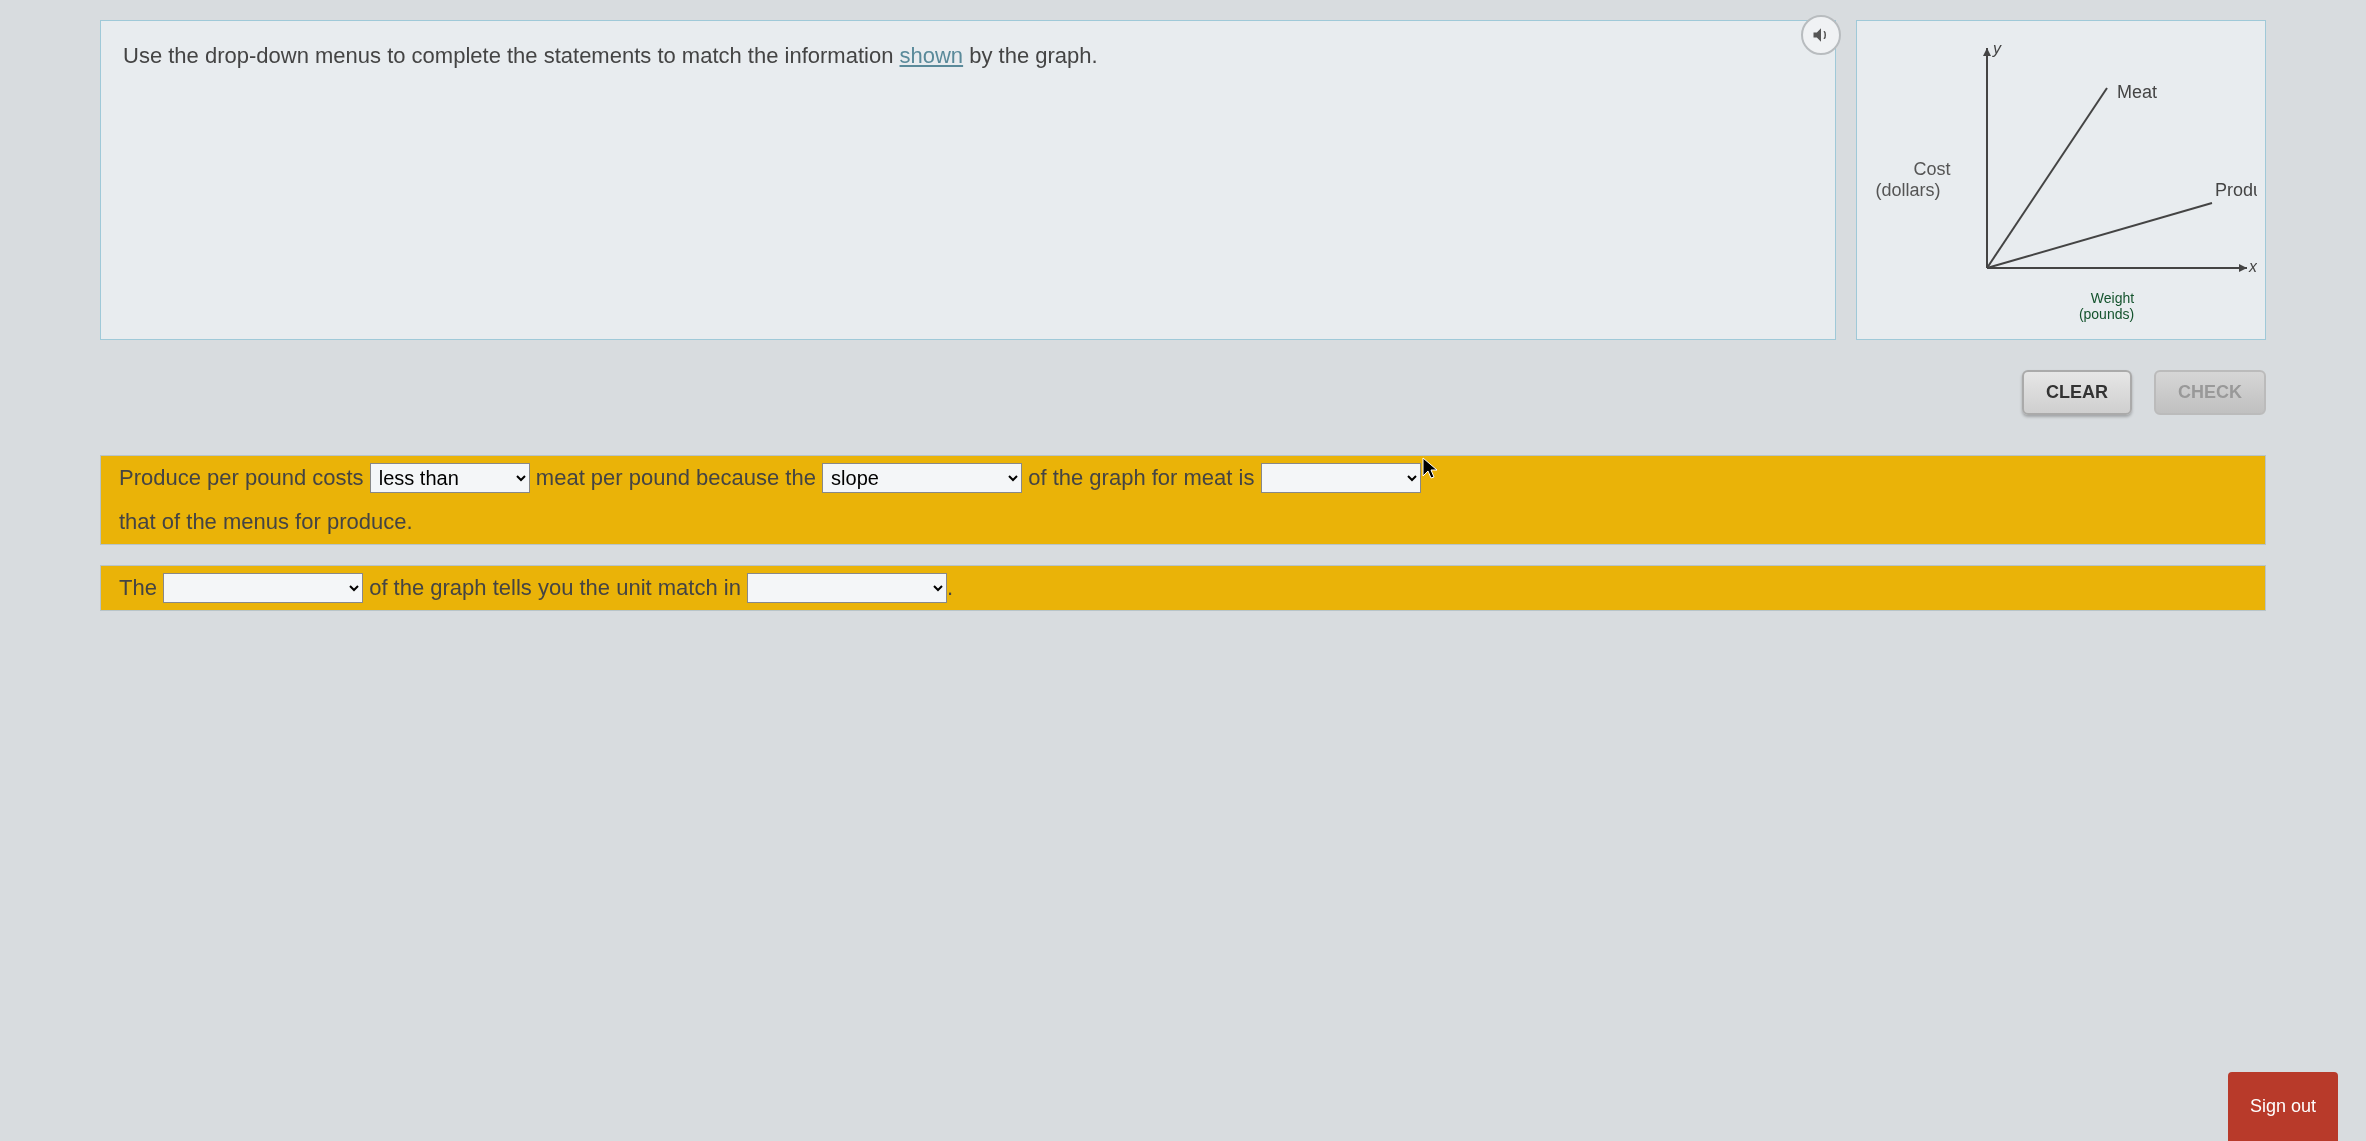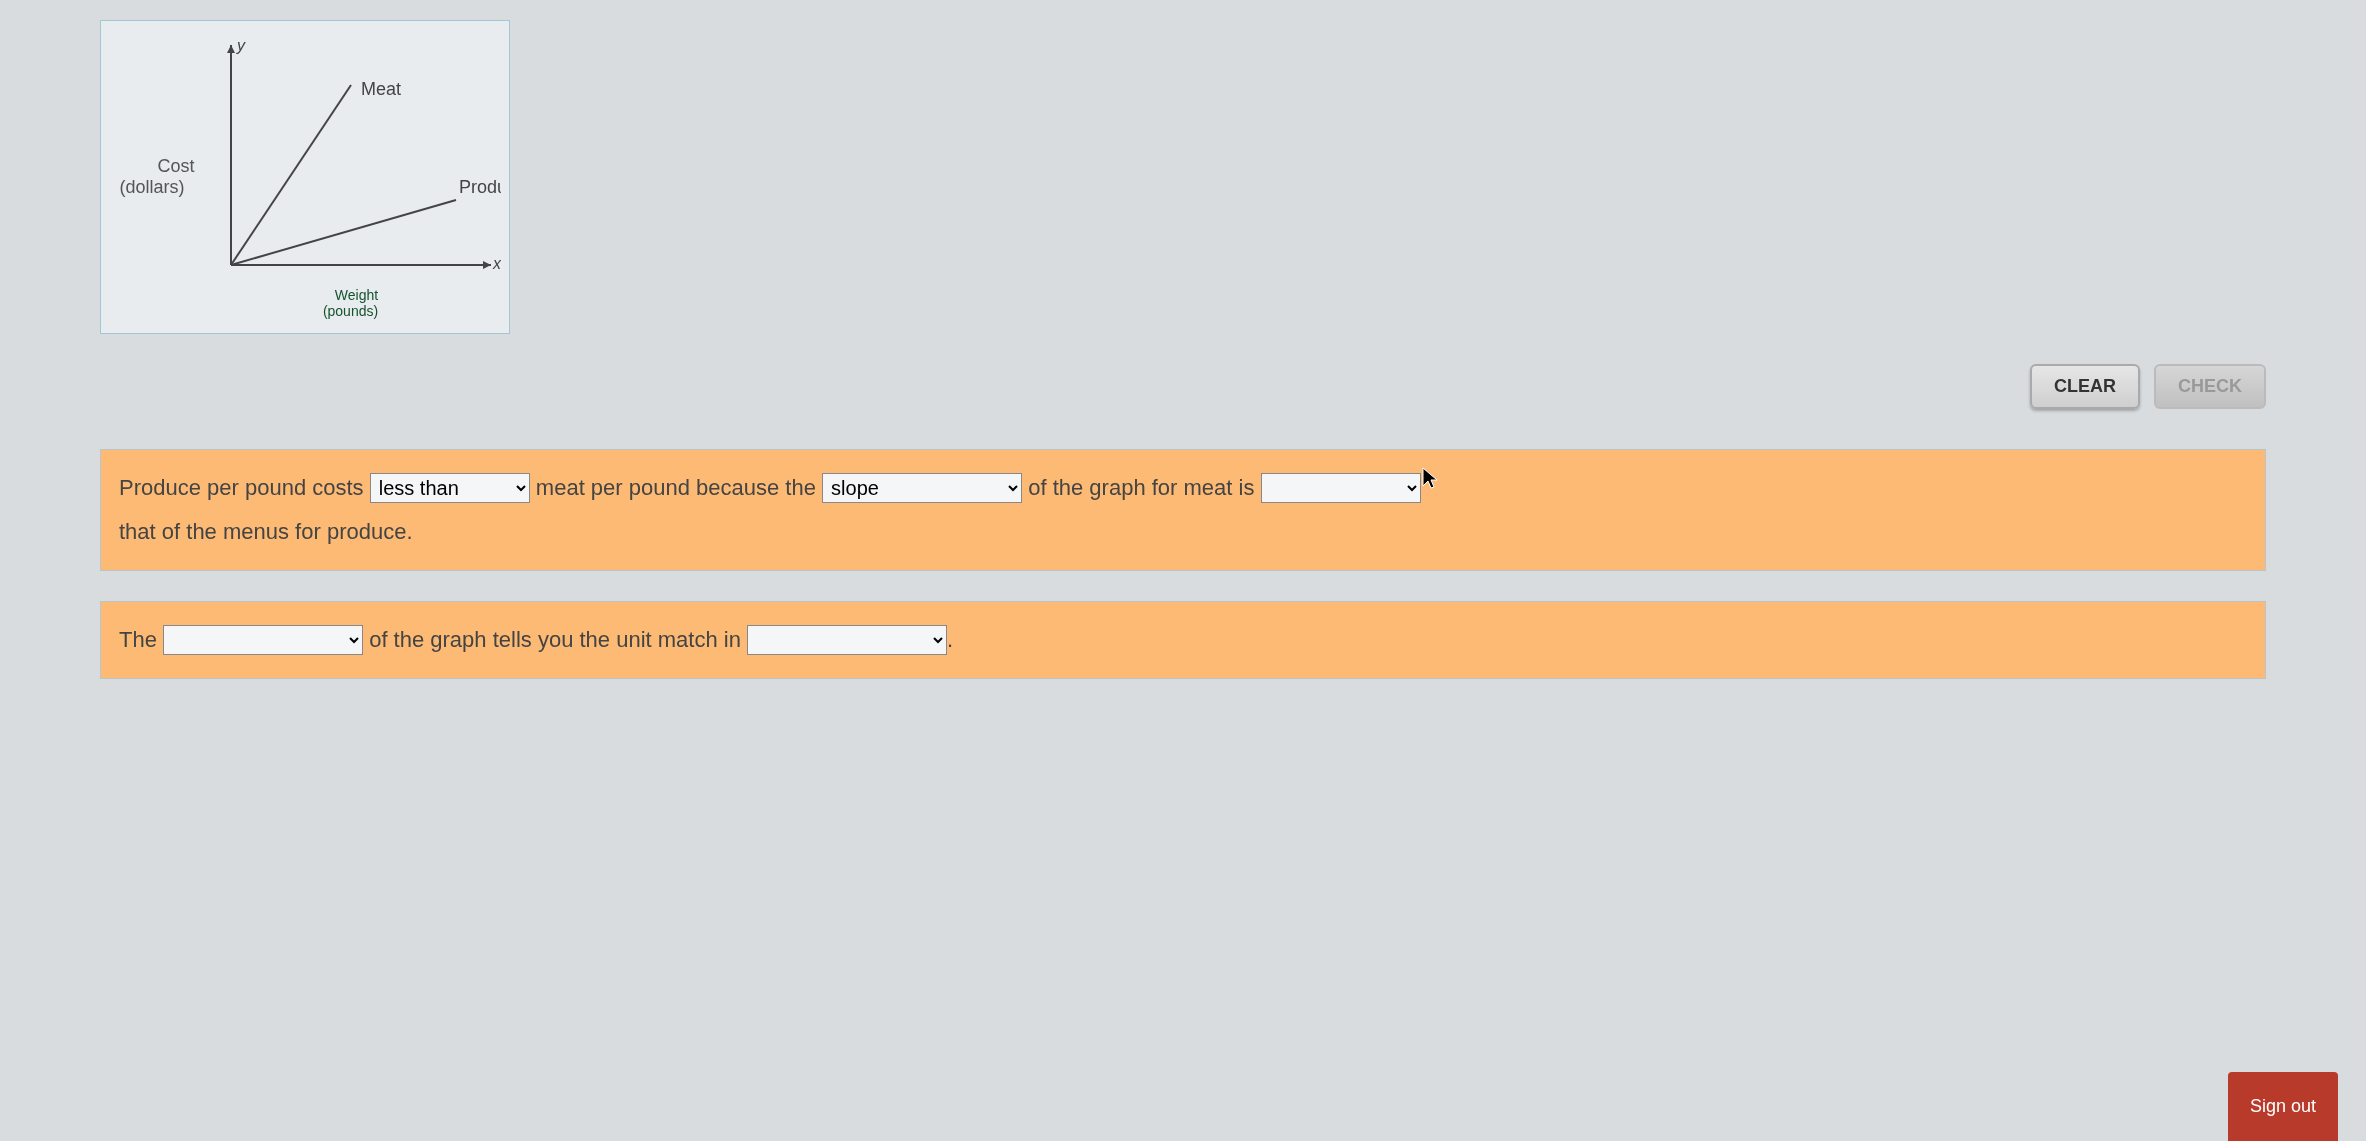--- a/index.html
+++ b/index.html
@@ -68,21 +68,21 @@
   .xlabel {
     text-align: right;
     font-size: 14px;
     color: #14532d;
     line-height: 1.15;
     margin-top: 2px;
   }
   .button-row {
     display: flex;
     justify-content: flex-end;
-    gap: 14px;
+    gap: 22px;
     margin-bottom: 40px;
   }
   .btn {
     padding: 10px 22px;
     font-size: 18px;
     font-weight: bold;
     border-radius: 6px;
     border: 2px solid #aaa;
     cursor: pointer;
   }
@@ -90,24 +90,24 @@
     background: linear-gradient(#e6e6e6,#cfcfcf);
     color: #333;
     box-shadow: 0 2px 3px rgba(0,0,0,0.25);
   }
   .btn-check {
     background: linear-gradient(#d6d6d6,#c0c0c0);
     color: #999;
     border-color: #bbb;
   }
   .answer-panel {
-    background: #fdba74;
+    background: #eab308;
     border: 1px solid #b8c4c8;
-    padding: 16px 18px;
-    margin-bottom: 30px;
+    padding: 0 18px;
+    margin-bottom: 20px;
     line-height: 2;
     font-size: 22px;
   }
   select {
     font-size: 20px;
     padding: 2px 4px;
     background: #f4f6f8;
     border: 1px solid #888;
     font-family: inherit;
     min-width: 160px;
@@ -125,20 +125,29 @@
   }
   .cursor-arrow {
     position: absolute;
     pointer-events: none;
   }
 </style>
 </head>
 <body>
 
 <div class="top-row">
+  <div class="instruction-panel">
+    <div class="audio-btn">
+      <svg width="20" height="20" viewBox="0 0 24 24" fill="#555">
+        <path d="M3 9v6h4l5 5V4L7 9H3z"></path>
+        <path d="M16 8c1.5 1 1.5 7 0 8" stroke="#555" stroke-width="1.8" fill="none" stroke-linecap="round"></path>
+      </svg>
+    </div>
+    <span>Use the drop-down menus to complete the statements to match the information </span><span class="link-word">shown</span><span> by the graph.</span>
+  </div>
 
   <div class="graph-panel">
     <div class="graph-wrap">
       <div class="ylabel">
         <span style="white-space:pre-line;margin-left:48px;">Cost
 (dollars)</span>
       </div>
       <div class="graph-col">
         <svg width="300" height="250" viewBox="0 0 300 250">
 

